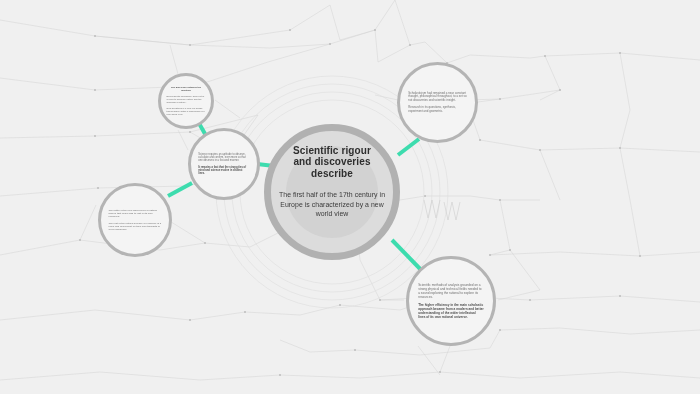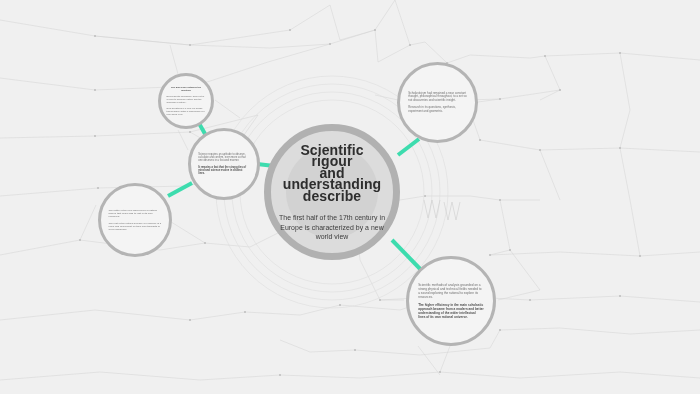--- a/index.html
+++ b/index.html
@@ -62,21 +62,21 @@
     top: 15px;
     width: 92px;
     height: 92px;
     border-radius: 50%;
     background: #d2d2d2;
     z-index: 0;
   }
   .central-title {
     position: relative;
     z-index: 2;
-    font-size: 14px;
+    font-size: 10px;
     font-weight: bold;
     color: #2e2e2e;
     line-height: 11.4px;
     text-align: center;
     width: 104px;
     letter-spacing: 0.1px;
   }
   .central-body {
     position: relative;
     z-index: 2;
@@ -253,21 +253,21 @@
       <line x1="168" y1="196" x2="192" y2="183"></line>
       <line x1="398" y1="155" x2="419" y2="139"></line>
       <line x1="392" y1="240" x2="427" y2="276"></line>
     </g>
   </svg>
 
   <div id="central-node">
     <div class="inner-disc"></div>
     <div class="central-title">
       <div>Scientific rigour</div>
-      <div>and understanding</div>
+      <div>and discoveries</div>
       <div>describe</div>
     </div>
     <div class="central-body">The first half of the 17th century in Europe is characterized by a new world view</div>
   </div>
 
   <div class="satellite" id="node-top-left">
       <div class="sat-text bold centered">The difference between the question</div>
       <div class="sat-text">Experimental philosophy grew out of a need to describe nature and the workings of nature.</div>
       <div class="sat-text">New questions in a new era began taking shape within a framework of a new world view.</div>
     </div>

